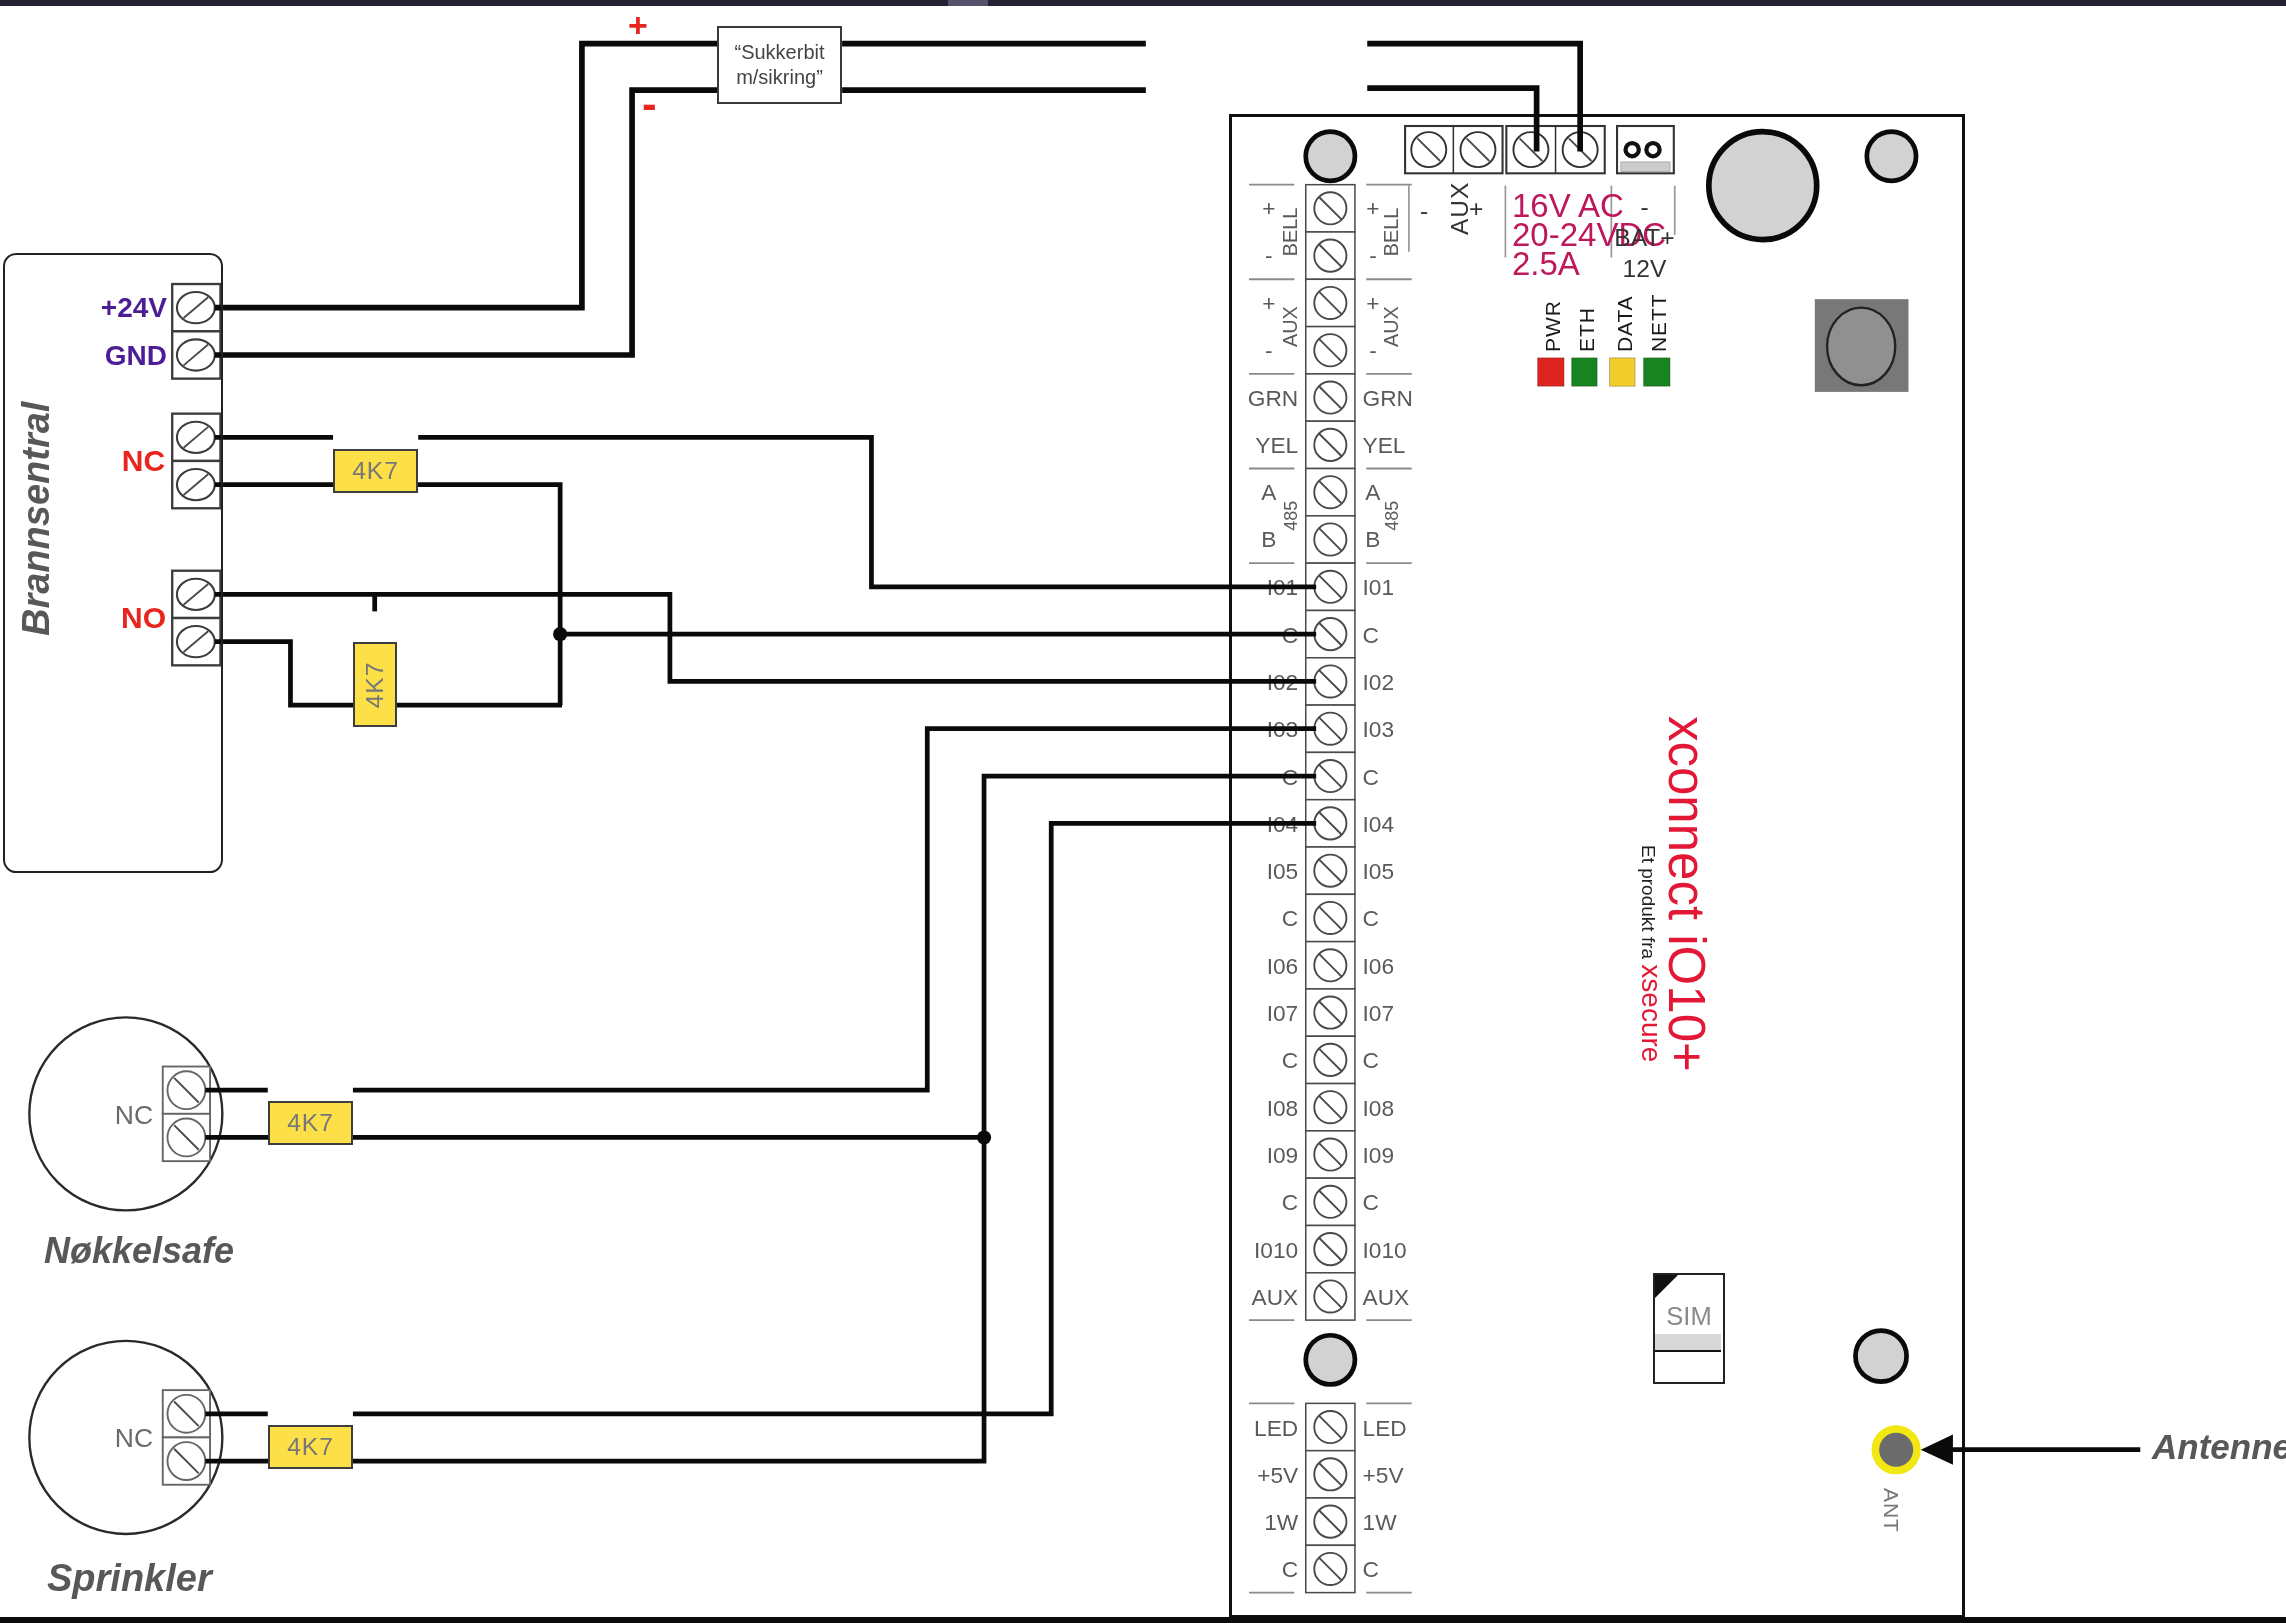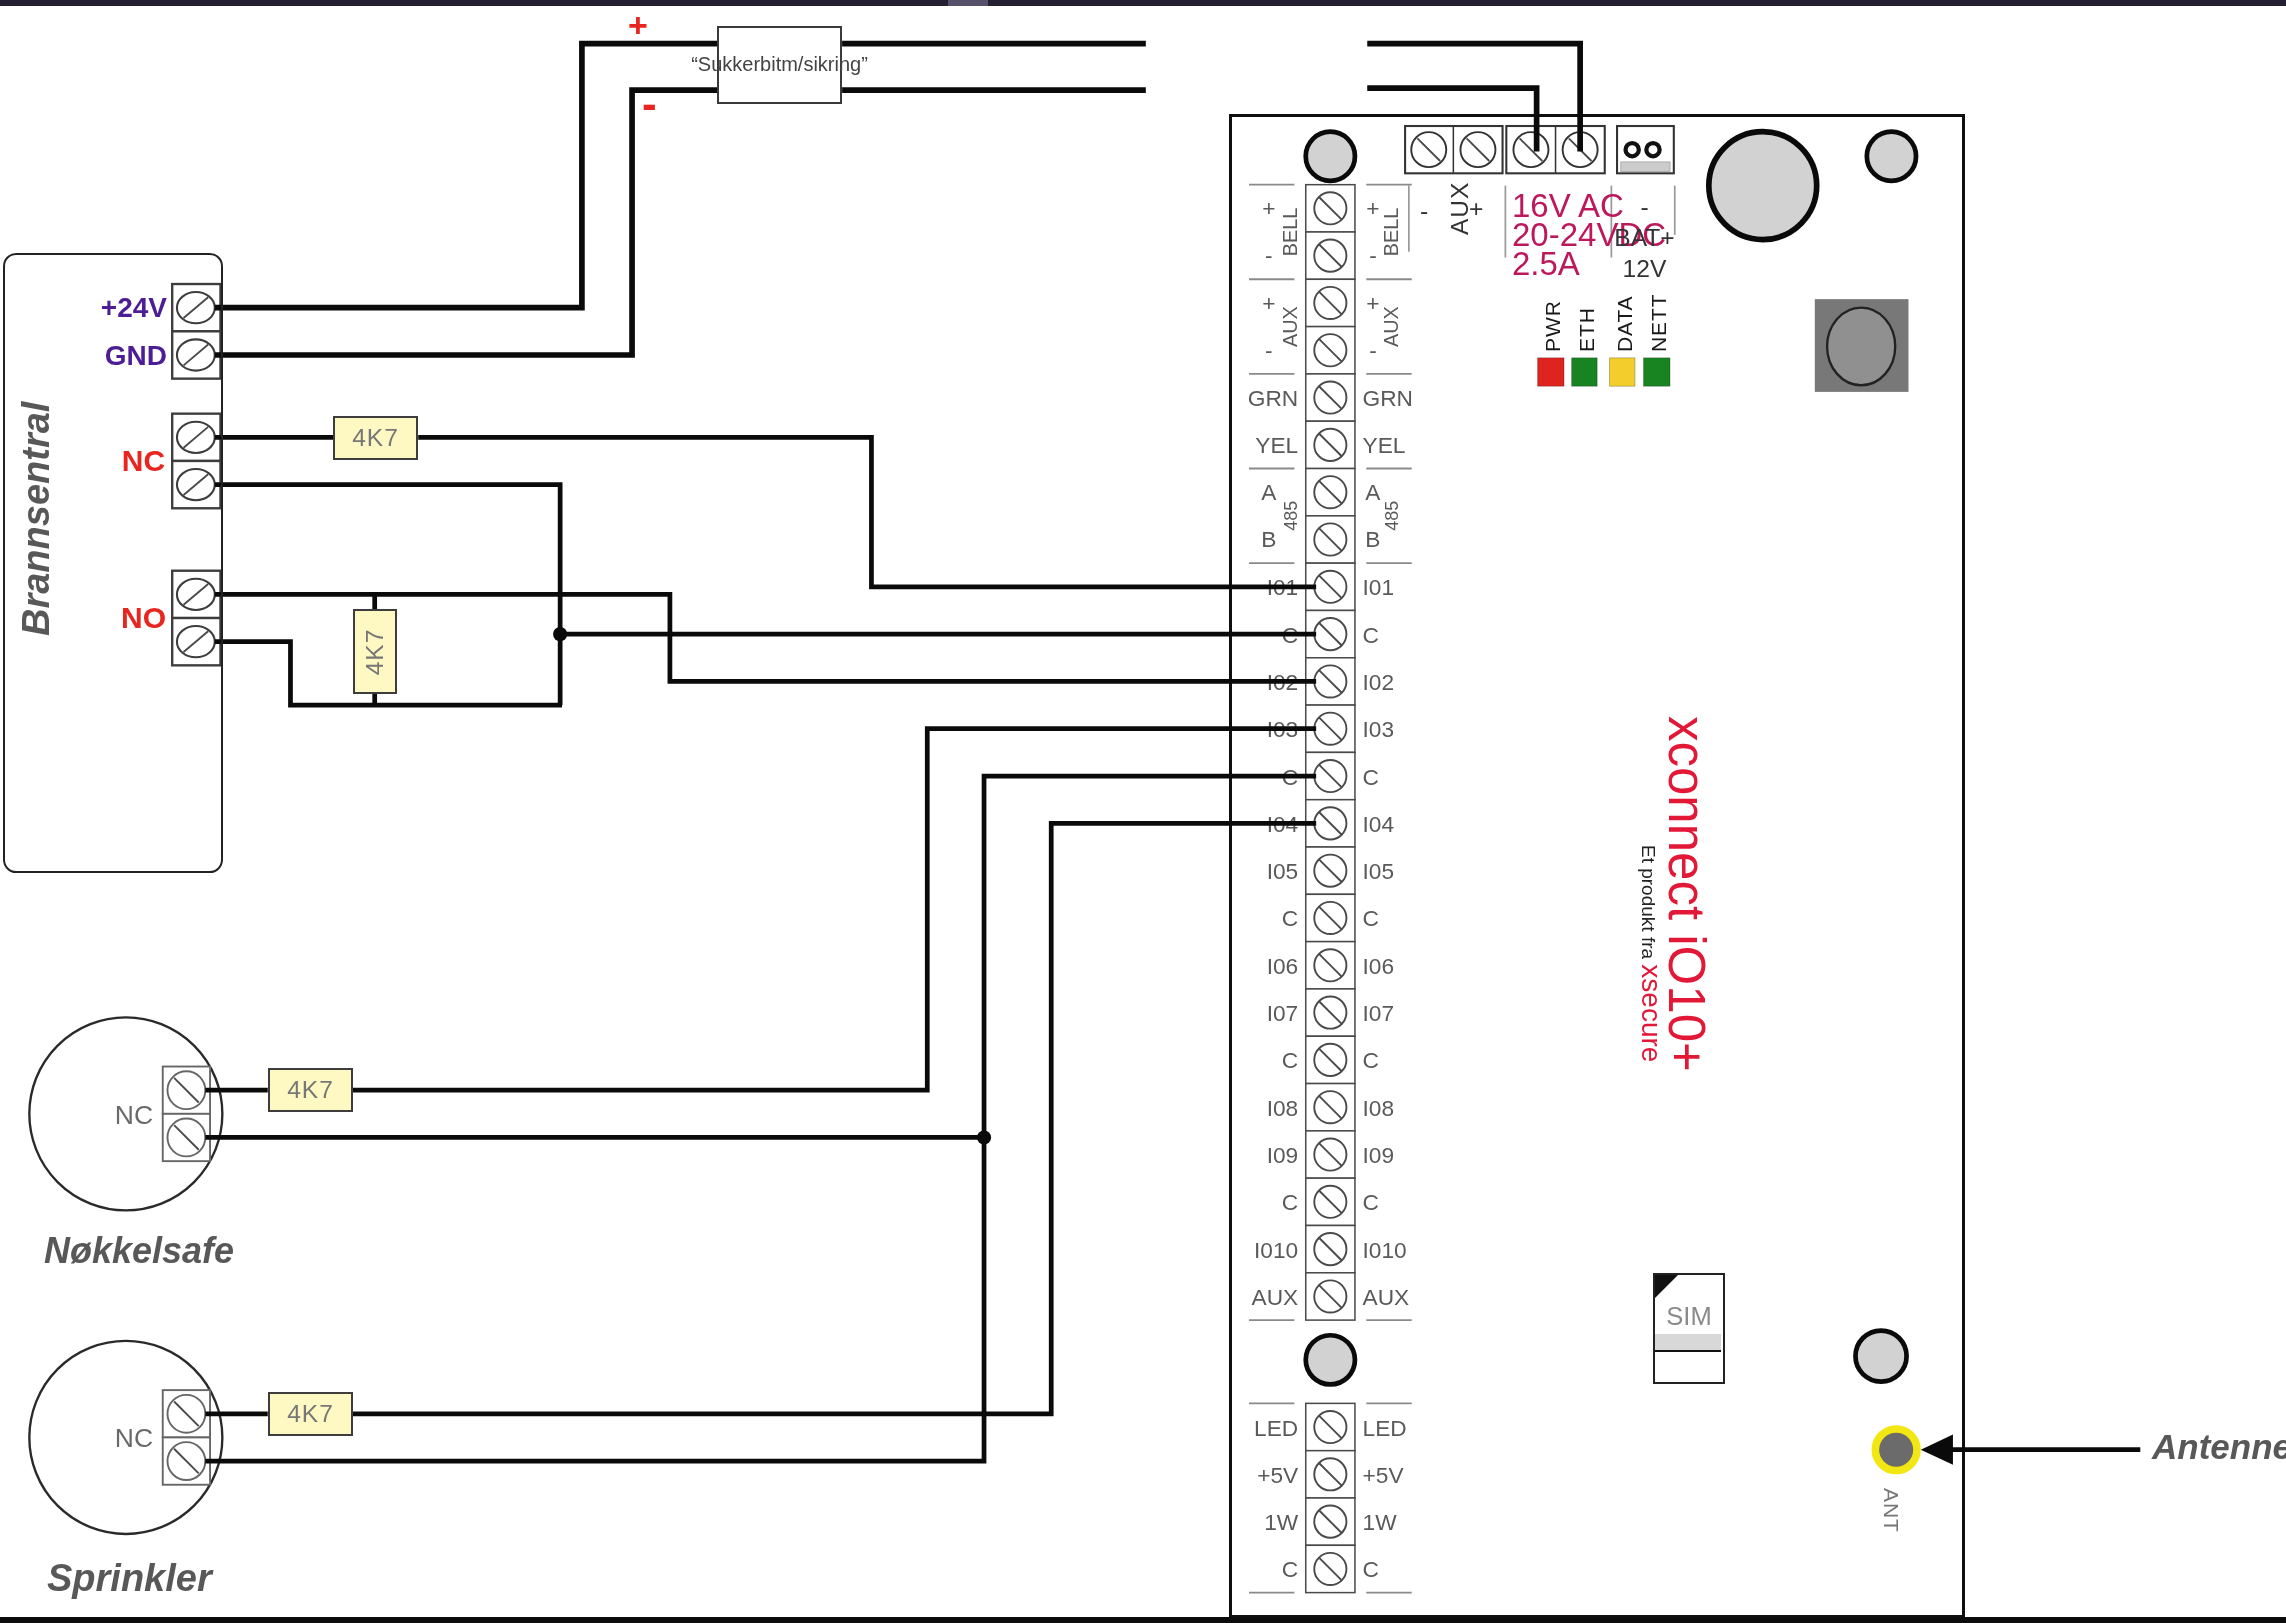--- a/index.html
+++ b/index.html
@@ -6,26 +6,26 @@
   #stage{position:relative;width:2286px;height:1624px;background:#fff;overflow:hidden;
          font-family:"Liberation Sans",sans-serif;}
   .abs{position:absolute;}
   
   #topbar{left:0;top:0;width:2286px;height:5.7px;background:#241f31;}
   #topbar-notch{left:948px;top:0;width:40px;height:5.7px;background:#56506b;}
   #bottombar{left:0;top:1617px;width:2286px;height:6.6px;background:#0c0c0c;}
   #board{left:1229px;top:114px;width:736px;height:1504px;border:3.3px solid #0f0f0f;background:#fff;box-sizing:border-box;}
   #brannsentral-box{left:2.8px;top:253px;width:220px;height:620px;border:2.8px solid #222;border-radius:13.2px;background:transparent;box-sizing:border-box;}
   #sukkerbit-box{left:717px;top:25.6px;width:125px;height:78px;border:2.8px solid #3a3a3a;background:#fff;box-sizing:border-box;
-                 display:flex;flex-direction:row;align-items:center;justify-content:center;
+                 display:flex;flex-direction:column;align-items:center;justify-content:center;
                  font-size:20px;line-height:24.6px;color:#444;text-align:center;}
   #regulator-box{left:1144px;top:22px;width:223px;height:81px;border:3.3px solid #1a1a1a;border-radius:15px;background:#fff;box-sizing:border-box;
                  display:flex;align-items:center;justify-content:center;font-size:28px;color:#555;}
-  .resistor{border:2.4px solid #3d3d3d;background:#fef9c3;box-sizing:border-box;display:flex;align-items:center;justify-content:center;
-            font-size:24.6px;color:#777;letter-spacing:0.9px;}
+  .resistor{border:2.4px solid #3d3d3d;background:#fde047;box-sizing:border-box;display:flex;align-items:center;justify-content:center;
+            font-size:24.6px;color:#777;letter-spacing:0.9px;margin-top:33px;}
   
   .term-label{font-size:28px;color:#4c1d95;font-weight:bold;}
   .red-label{font-size:30px;font-weight:bold;color:#e8251f;}
   .device-nc{font-size:26.5px;color:#6a6a6a;}
   .device-title{font-weight:bold;font-style:italic;color:#585858;}
   .rot-cw{transform:rotate(90deg);transform-origin:0 0;}
   .rot-ccw{transform:rotate(-90deg);transform-origin:0 0;}
   .sign{font-weight:bold;color:#e8251f;}
   #psu-label div{font-size:33px;line-height:29px;color:#be185d;}
   #bat-label div{font-size:24.6px;line-height:31px;color:#333;text-align:center;}

